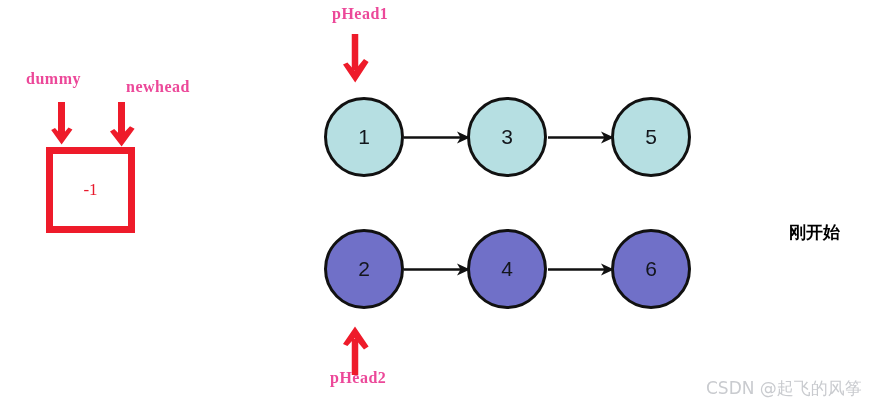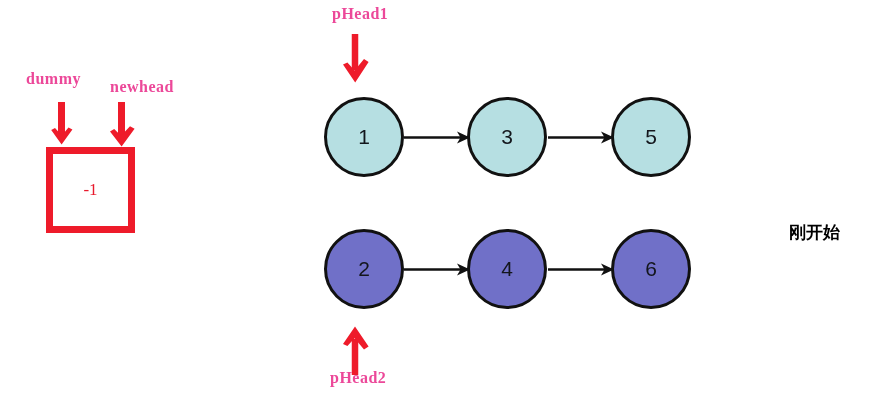--- a/index.html
+++ b/index.html
@@ -81,21 +81,21 @@
 </style>
 </head>
 <body>
 
 <div id="canvas">
 
   <div class="abs" style="left:0; top:0;">
 
     <div class="abs ptr-label" style="left:26px; top:70px;">dummy</div>
 
-    <div class="abs ptr-label" style="left:110px; top:78px;">newhead</div>
+    <div class="abs ptr-label" style="left:126px; top:78px;">newhead</div>
 
     <svg class="abs" style="left:48px; top:100px;" width="30" height="46" viewBox="0 0 30 46">
       <path d="M13.5 2 L13.5 36" stroke="#ee1b2a" stroke-width="7" stroke-linecap="butt" fill="none"></path>
       <path d="M13.6 44.5 L3.2 30.0 L7.0 28.0 L13.8 35.5 L20.5 27.4 L24.4 29.6 Z" fill="#ee1b2a"></path>
     </svg>
 
     <svg class="abs" style="left:107px; top:100px;" width="34" height="48" viewBox="0 0 34 48">
       <path d="M14.5 2 L14.5 36" stroke="#ee1b2a" stroke-width="7" stroke-linecap="butt" fill="none"></path>
       <path d="M14.6 46.5 L3.0 31.5 L7.2 29.0 L14.0 35.8 L23.0 26.2 L27.6 28.8 Z" fill="#ee1b2a"></path>
     </svg>
@@ -158,14 +158,15 @@
     <svg class="abs" style="left:340px; top:325px;" width="34" height="52" viewBox="0 0 34 52">
       <path d="M15 50 L15 14" stroke="#ee1b2a" stroke-width="6.5" stroke-linecap="butt" fill="none"></path>
       <path d="M15.0 1.5 L3.0 19.0 L7.4 21.0 L14.6 13.2 L24.0 24.6 L28.6 21.6 Z" fill="#ee1b2a"></path>
     </svg>
 
     <div class="abs ptr-label" style="left:330px; top:369px;">pHead2</div>
   </div>
 
   <div class="abs caption" style="left:789px; top:190px;margin-top:31px;">刚开始</div>
 
+  <div class="abs watermark" style="left:706px; top:377px;">CSDN @起飞的风筝</div>
 
 </div>
 
 </body></html>

